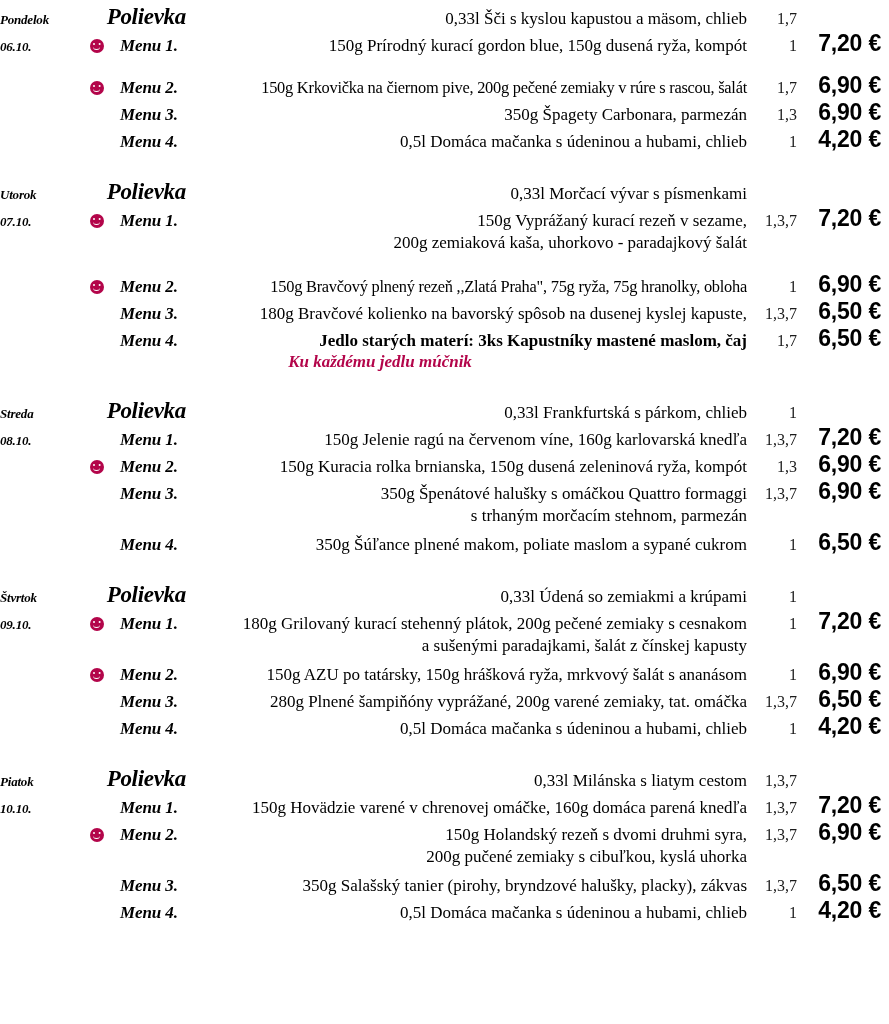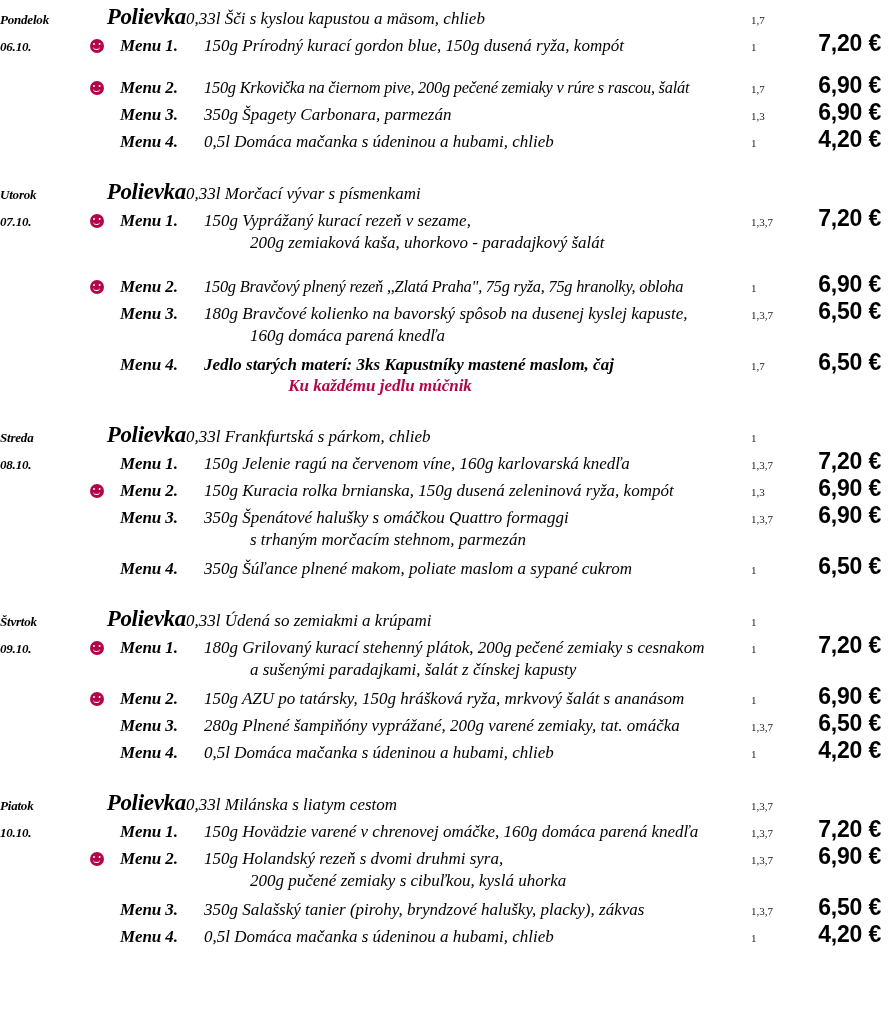--- a/index.html
+++ b/index.html
@@ -76,42 +76,43 @@
     font-size: 23px;
     letter-spacing: -0.3px;
     padding-left: 0;
     margin-left: -2px;
     text-align: right;
   }
 
   .col-desc {
     flex: 1 1 auto;
     font-family: "Liberation Serif", "DejaVu Serif", serif;
-    font-style: italic;
     font-size: 17px;
     line-height: 1.28;
     white-space: nowrap;
     overflow: visible;
     padding-right: 4px;
+    text-align: right;
   }
   .col-desc.bold {
     font-weight: bold;
   }
   .col-desc.tight {
     font-size: 16.4px;
     letter-spacing: -0.25px;
     margin-top: 20px;
   }
 
   .col-alg {
     width: 46px;
     flex: 0 0 46px;
+    text-align: right;
     font-family: "Liberation Serif", "DejaVu Serif", serif;
     font-style: normal;
-    font-size: 11px;
+    font-size: 16px;
     color: #1a1a1a;
     white-space: nowrap;
     padding-right: 2px;
   }
 
   .col-price {
     width: 82px;
     flex: 0 0 82px;
     text-align: right;
     padding-right: 8px;
@@ -256,28 +257,20 @@
           <div class="col-price">6,90 €</div>
         </div>
         <div class="row">
           <div class="col-day"></div>
           <div class="col-smile"></div>
           <div class="col-label">Menu 3.</div>
           <div class="col-desc">180g Bravčové kolienko na bavorský spôsob na dusenej kyslej kapuste,</div>
           <div class="col-alg">1,3,7</div>
           <div class="col-price">6,50 €</div>
         </div>
-        <div class="row cont">
-          <div class="col-day"></div>
-          <div class="col-smile"></div>
-          <div class="col-label"></div>
-          <div class="col-desc">160g domáca parená knedľa</div>
-          <div class="col-alg"></div>
-          <div class="col-price"></div>
-        </div>
         <div class="row">
           <div class="col-day"></div>
           <div class="col-smile"></div>
           <div class="col-label">Menu 4.</div>
           <div class="col-desc bold">Jedlo starých materí: 3ks Kapustníky mastené maslom, čaj</div>
           <div class="col-alg">1,7</div>
           <div class="col-price">6,50 €</div>
         </div>
         <div class="note-row">
           <div class="note-text">Ku každému jedlu múčnik</div>

